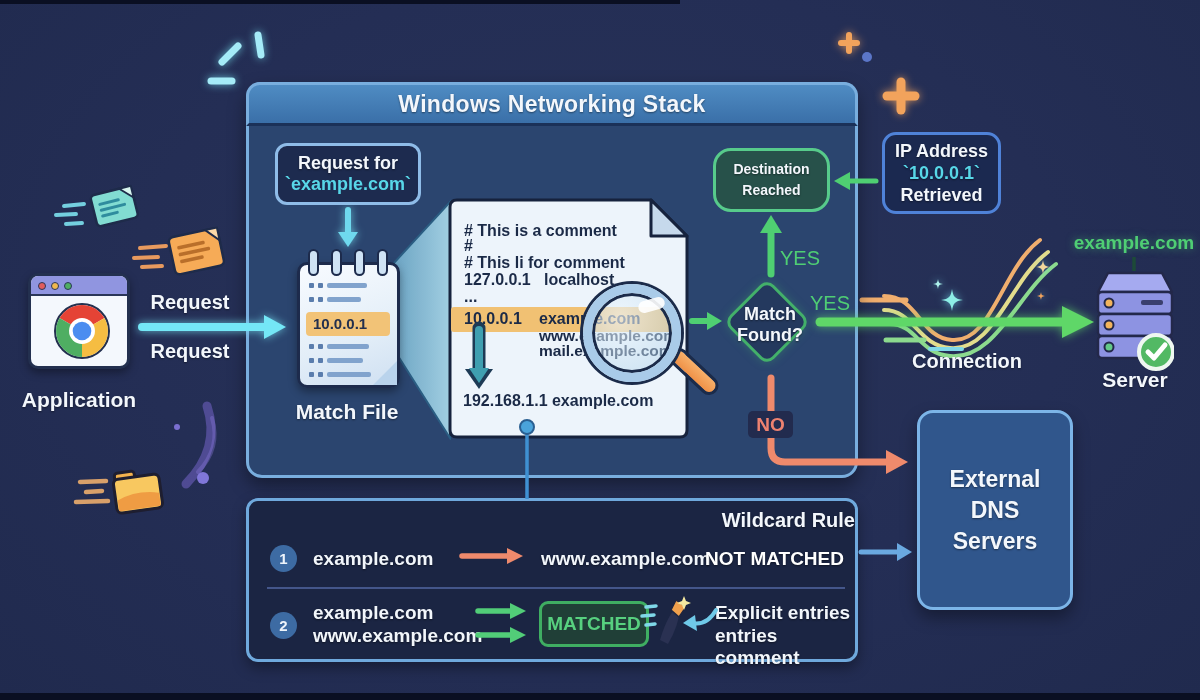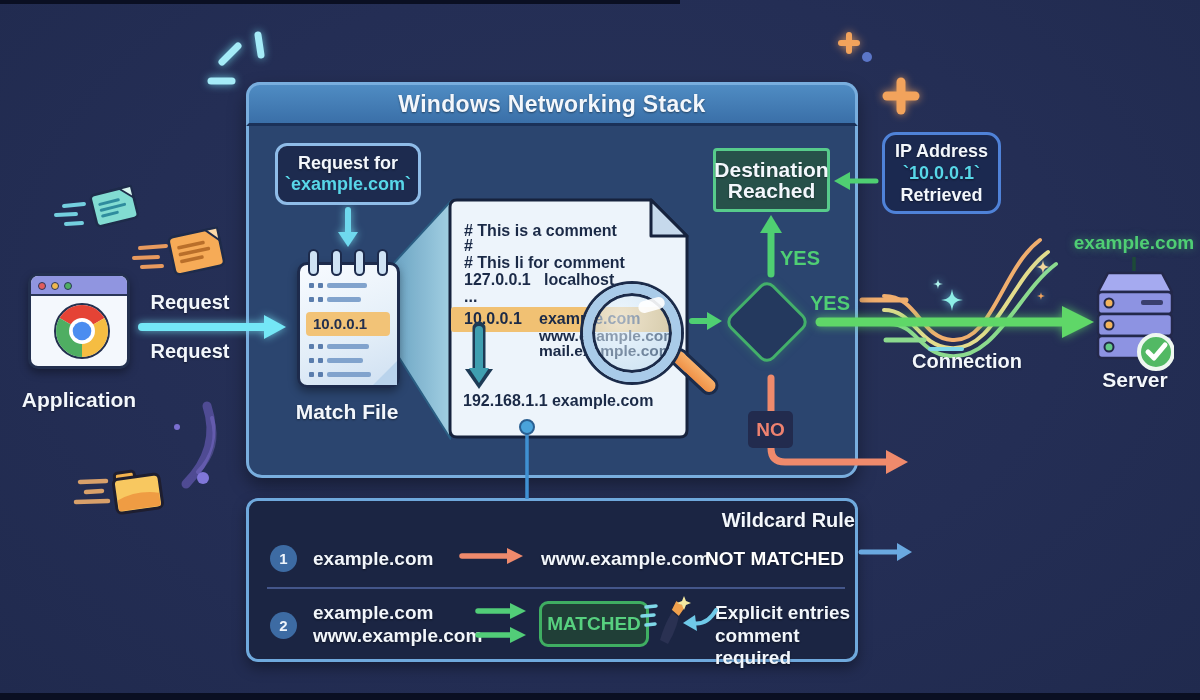--- a/index.html
+++ b/index.html
@@ -3,21 +3,21 @@
 <meta charset="utf-8">
 <style>
   *{margin:0;padding:0;box-sizing:border-box}
   html,body{background:#141a33}
   #canvas{position:relative;width:1200px;height:700px;overflow:hidden;
     background:radial-gradient(ellipse at 50% 42%, #283358 0%, #242e55 55%, #202a4e 100%);
     font-family:"Liberation Sans",sans-serif;}
   .abs{position:absolute}
   .ctr{display:flex;align-items:center;justify-content:center}
   .col{display:flex;flex-direction:column;align-items:center;justify-content:center}
-  .b{font-weight:bold}
+  .b{font-weight:normal}
   .wtxt{color:#f3f7fc;font-weight:bold;text-shadow:0 1px 2px rgba(0,0,0,.45)}
 
   
   #edge-top{left:0;top:0;width:680px;height:4px;background:#0a0f22}
   #edge-bottom{left:0;top:693px;width:1200px;height:7px;background:#0a0f22}
 
   
   #decor,#connectors{left:0;top:0;width:1200px;height:700px;pointer-events:none}
   .glow-cyan{filter:drop-shadow(0 0 4px rgba(120,230,245,.75))}
   .glow-green{filter:drop-shadow(0 0 5px rgba(95,215,105,.7))}
@@ -69,31 +69,31 @@
     box-shadow:0 0 0 3px #1b2b4a, inset 0 0 0 3px #1b2b4a}
   #mag-glare{left:638px;top:299px;width:27px;height:12px;background:rgba(255,255,255,.9);border-radius:8px;transform:rotate(-16deg)}
 
   
   #diamond{left:736px;top:291px;width:62px;height:62px;background:#24395e;border:3.5px solid #43b06a;
     border-radius:10px;transform:rotate(45deg);box-shadow:0 0 10px rgba(67,176,106,.35)}
   #diamond-label{left:722px;top:304px;width:96px;text-align:center;font-size:18px;line-height:21px}
 
   
   #dest-box{left:713px;top:148px;width:117px;height:64px;background:#27514a;border:3px solid #57cb8b;
-    border-radius:4px;font-size:21px;line-height:21px;text-align:center}
+    border-radius:18px;font-size:14px;line-height:21px;text-align:center}
   #ip-box{left:882px;top:132px;width:119px;height:82px;background:#1b2950;border:3px solid #4f82d8;
     border-radius:14px;font-size:18px;line-height:22px;text-align:center}
   #ip-box .cy{color:#58d7e8}
   #dns-box{left:917px;top:410px;width:156px;height:200px;background:#30568c;border:3px solid #7cb5e8;
     border-radius:16px;font-size:23px;line-height:31px;text-align:center;box-shadow:0 8px 16px rgba(0,0,0,.35)}
 
   
   #yes-top{left:780px;top:247px;font-size:20px;color:#4fce74}
   #yes-right{left:810px;top:292px;font-size:20px;color:#4fce74}
-  #no-badge{left:748px;top:411px;width:45px;height:37px;background:#222b4e;border-radius:5px;
+  #no-badge{left:748px;top:411px;width:45px;height:27px;background:#222b4e;border-radius:5px;
     font-size:19px;color:#ee8270;font-weight:bold}
   #connection-label{left:912px;top:350px;width:104px;text-align:center;font-size:20px}
 
   
   #server-icon{left:1096px;top:268px}
   #server-domain{left:1071px;top:232px;width:126px;text-align:center;font-size:19px;color:#4fce74;font-weight:bold;text-shadow:0 0 8px rgba(79,206,116,.55)}
   #server-label{left:1094px;top:368px;width:82px;text-align:center;font-size:21px}
 
   
   #wildcard-panel{left:246px;top:498px;width:612px;height:164px;background:#1b2543;
@@ -293,20 +293,24 @@
     <div class="doc-line" id="doc-sub1">www.example.com</div>
     <div class="doc-line" id="doc-sub2">mail.example.com</div>
     <div class="doc-line" id="doc-foot">192.168.1.1 example.com</div>
   </div>
 
   <div class="abs" id="mag-handle"></div>
   <div class="abs" id="mag-lens"></div>
   <div class="abs" id="mag-glare"></div>
 
   <div class="abs" id="diamond"></div>
+  <div class="abs wtxt" id="diamond-label">
+    <div>Match</div>
+    <div>Found?</div>
+  </div>
 
   <div class="abs col wtxt" id="dest-box">
     <div>Destination</div>
     <div>Reached</div>
   </div>
 
   <div class="abs col wtxt" id="ip-box">
     <div>IP Address</div>
     <div class="cy">`10.0.0.1`</div>
     <div>Retrieved</div>
@@ -323,34 +327,39 @@
     <circle cx="13" cy="57" r="4.5" fill="#f2b45c" stroke="#23284a" stroke-width="2"></circle>
     <circle cx="13" cy="79" r="4.5" fill="#63c988" stroke="#23284a" stroke-width="2"></circle>
     <rect x="45" y="32" width="22" height="5" rx="2" fill="#3a3f6e"></rect>
     <g>
       <circle cx="60" cy="84" r="17" fill="#52b964" stroke="#eef7f0" stroke-width="4"></circle>
       <path d="M52,84 L58,90 L69,77" fill="none" stroke="#ffffff" stroke-width="5" stroke-linecap="round" stroke-linejoin="round"></path>
     </g>
   </svg>
   <div class="abs wtxt" id="server-label">Server</div>
 
+  <div class="abs col wtxt" id="dns-box">
+    <div>External</div>
+    <div>DNS</div>
+    <div>Servers</div>
+  </div>
 
   <div class="abs" id="wildcard-panel">
     <div class="wtxt" id="wc-title">Wildcard Rule</div>
     <div class="wnum" id="wc1-num">1</div>
     <div class="wtext" id="wc1-src">example.com</div>
     <div class="wtext" id="wc1-tgt">www.example.com</div>
     <div class="wtext" id="wc1-res">NOT MATCHED</div>
     <div id="wc-divider"></div>
     <div class="wnum" id="wc2-num">2</div>
     <div class="wtext" id="wc2-src1">example.com</div>
     <div class="wtext" id="wc2-src2">www.example.com</div>
     <div class="ctr" id="wc2-matched">MATCHED</div>
     <div class="wtext" id="wc2-note1">Explicit entries</div>
-    <div class="wtext" id="wc2-note2">comment required</div>
+    <div class="wtext" id="wc2-note2">entries comment</div>
   </div>
 
   <div class="abs" id="app-window">
     <div id="app-titlebar">
       <span class="wdot" id="wdot-r"></span>
       <span class="wdot" id="wdot-y"></span>
       <span class="wdot" id="wdot-g"></span>
     </div>
     <svg id="chrome-logo" width="56" height="56" viewBox="0 0 54 54">
       <circle cx="27" cy="27" r="26" fill="#f4f8fd" stroke="#23304f" stroke-width="2"></circle>

